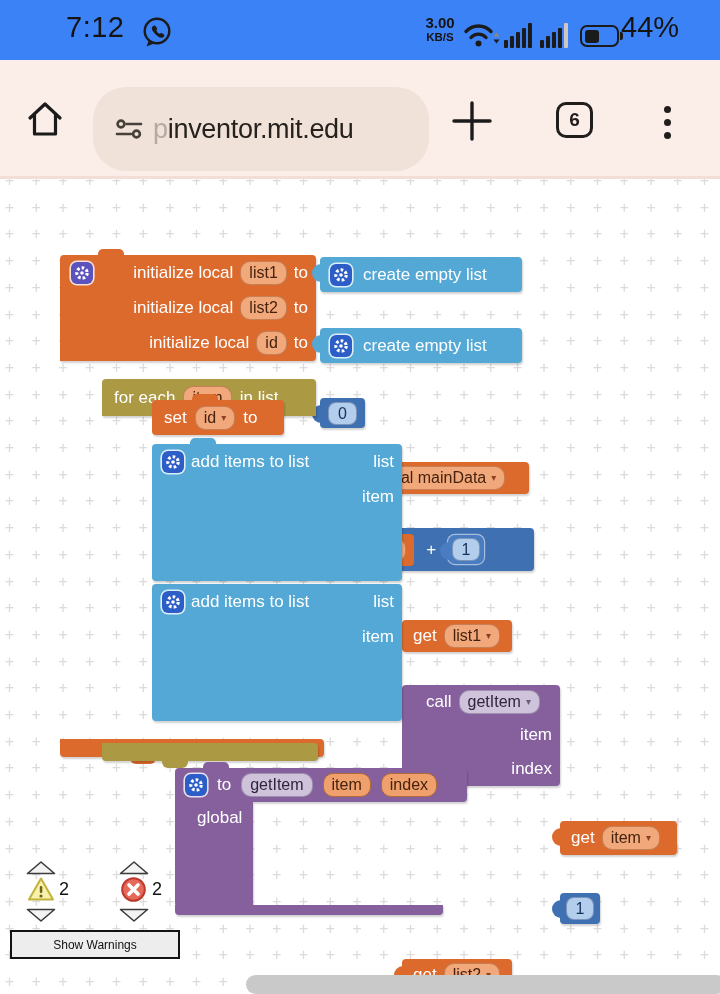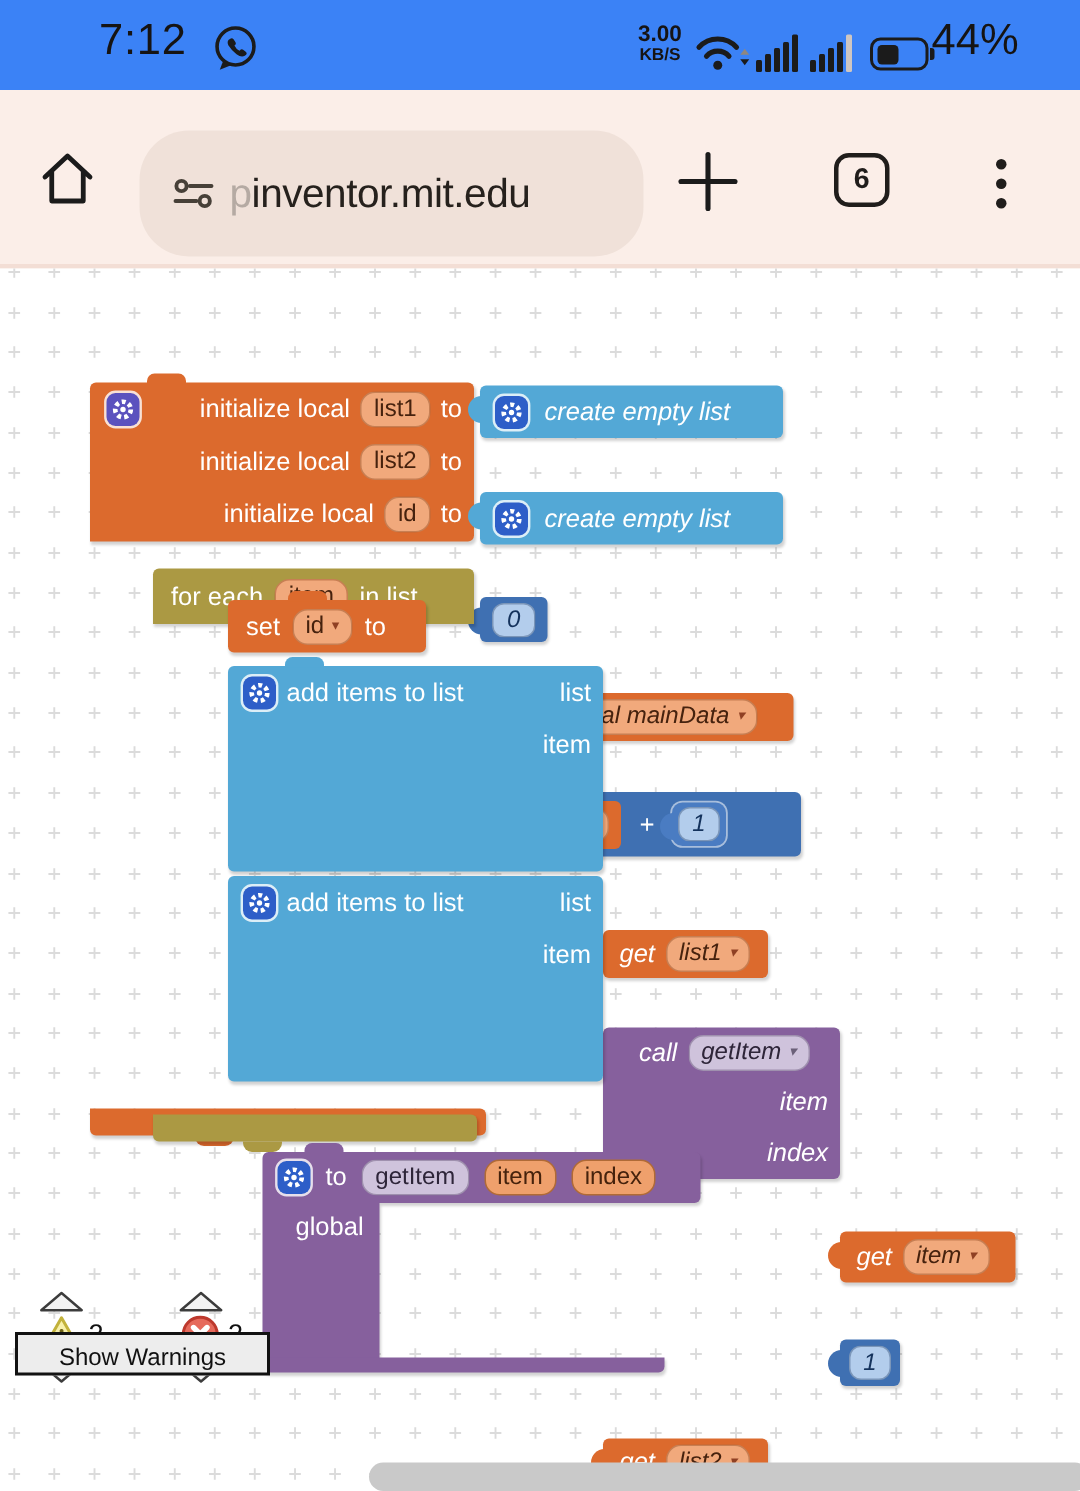--- a/index.html
+++ b/index.html
@@ -56,30 +56,30 @@
   .field{background:#f1a97c;color:#46220e;border:1.5px solid rgba(120,50,10,.35);border-radius:10px;
          padding:0 8px;font-size:16px;line-height:22px;white-space:nowrap;display:inline-flex;align-items:center;}
   .dd::after{content:"▾";font-size:10px;margin-left:5px;color:rgba(110,30,5,.75);}
   .lavender{background:#cfc3dc;color:#2e2539;border-color:rgba(70,50,90,.35);text-align:right;}
   .lavender.dd::after{color:#6b6079;}
   .param{background:#efa06c;border:1.5px solid #b06a36;color:#45220c;}
   .numfield{background:#b3cdec;color:#14325c;border:1px solid rgba(20,50,92,.35);border-radius:8px;
             padding:0 9px;font-size:16px;line-height:21px;}
   .num-block{background:#4a7cc2;border-radius:7px;padding:3px 3.5px;box-shadow:0 0 0 1.2px rgba(255,255,255,.55);display:inline-flex;}
 
-  .plug{position:relative;font-style:italic;}
+  .plug{position:relative;}
   .plug::before{content:"";position:absolute;left:-8px;top:7px;width:10px;height:18px;background:inherit;border-radius:10px 0 0 10px;}
   .inline-blk{position:relative;border-radius:4px;display:inline-flex;align-items:center;gap:6px;padding:4px 8px;}
   .nub-top{position:absolute;top:-6px;width:26px;height:7px;background:inherit;border-radius:5px 5px 0 0;}
   .nub-bot{position:absolute;top:100%;width:26px;height:7px;background:inherit;border-radius:0 0 6px 6px;}
 
   
   .count{position:absolute;font-size:18px;color:#111;z-index:3;}
-  .showbtn{position:absolute;left:10px;top:709px;width:170px;height:29px;background:#ededed;border:2px solid #121212;
-           box-sizing:border-box;display:flex;align-items:flex-end;justify-content:center;font-size:16px;color:#111;z-index:3;}
+  .showbtn{position:absolute;left:10px;top:751px;width:170px;height:29px;background:#ededed;border:2px solid #121212;
+           box-sizing:border-box;display:flex;align-items:center;justify-content:center;font-size:12px;color:#111;z-index:3;}
   .hscroll{position:absolute;left:246px;top:796px;width:480px;height:19px;background:#c9c9c9;border-radius:10px;z-index:3;}
   svg{display:block;}
 </style>
 </head>
 <body>
 
 <div id="statusbar">
   <span class="sb-time">7:12</span>
   <span class="abs" style="left:139px;top:14px;">
     <svg width="36" height="36" viewBox="0 0 36 36">

